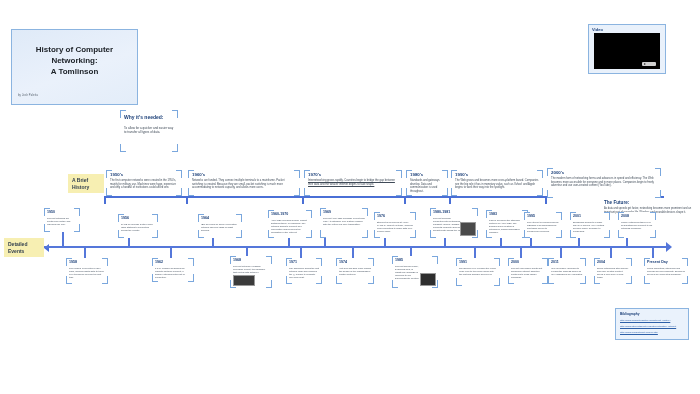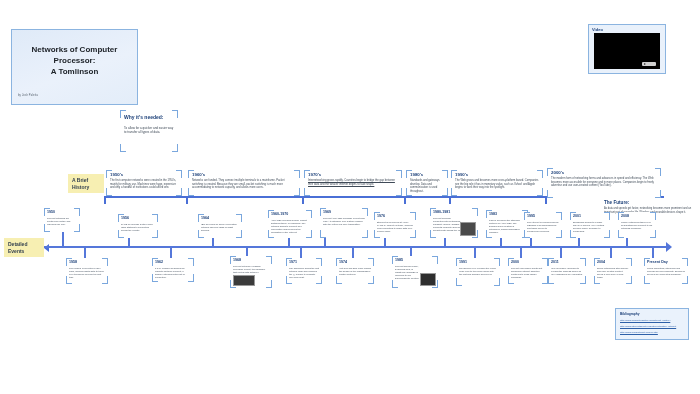--- a/index.html
+++ b/index.html
@@ -80,22 +80,22 @@
   #biblio .lk{position:absolute;left:4px;right:4px;font-size:2.4px;line-height:3.2px;
     color:#2c5fa8;text-decoration:underline;word-break:break-all;}
 </style>
 </head>
 <body>
 
 <div class="canvas">
 
   <div id="title-card">
     <div class="t">
-      <span>Networks of Computer</span><br>
-      <span>Processor:</span><br>
+      <span>History of Computer</span><br>
+      <span>Networking:</span><br>
       <span>A Tomlinson</span>
     </div>
     <div class="byline">by Josh Paletta</div>
   </div>
 
   <div class="note" id="why">
     <span class="brk tl"></span>
     <span class="brk tr"></span>
     <span class="brk bl"></span>
     <span class="brk br"></span>

